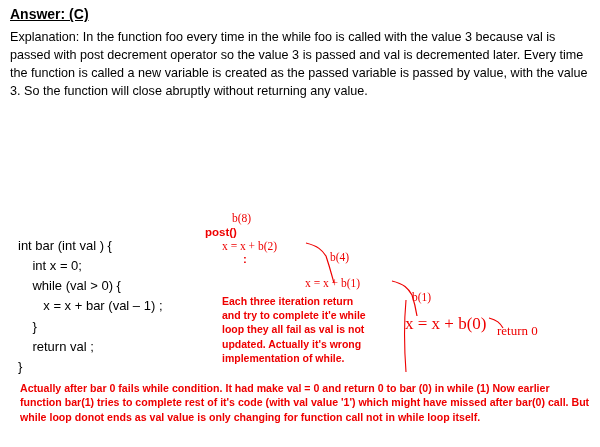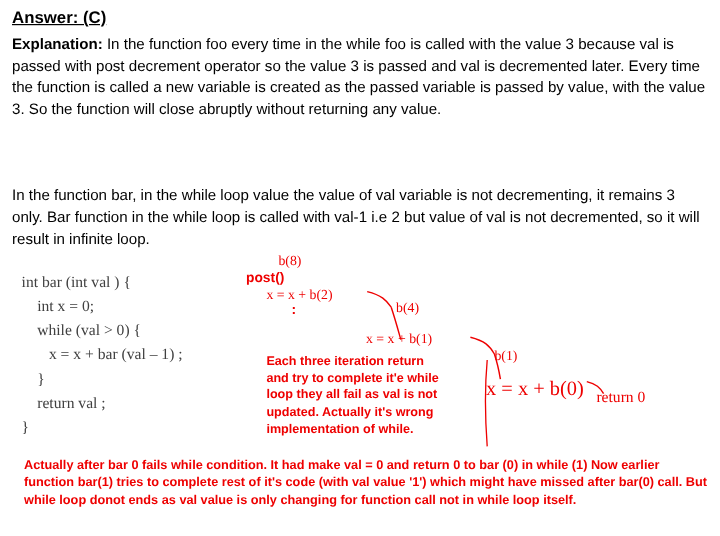--- a/index.html
+++ b/index.html
@@ -33,40 +33,40 @@
   .explanation {
     position: absolute;
     left: 10px;
     top: 29px;
     width: 580px;
     font-size: 12.6px;
     line-height: 1.42;
     text-align: left;
   }
   .explanation .lead {
-    font-weight: bold;
+    font-weight: normal;
   }
   .para2 {
     position: absolute;
     left: 10px;
     top: 155px;
     width: 580px;
     font-size: 12.6px;
     line-height: 1.42;
   }
   
   .code {
     position: absolute;
     left: 18px;
-    top: 225px;
-    font-family: Liberation Serif, serif;
+    top: 236px;
+    font-family: Liberation Sans, sans-serif;
     font-size: 13px;
     line-height: 1.55;
     white-space: pre;
-    color: #404040;
+    color: #000000;
   }
   
   .ann {
     position: absolute;
     color: #ee0000;
     font-family: "Liberation Sans", sans-serif;
     white-space: pre;
   }
   .ann-b3 {
     left: 232px; top: 212px;
@@ -138,21 +138,20 @@
 </style>
 </head>
 <body>
 
 <div class="page">
 
   <div class="answer-line">Answer: (C)</div>
 
   <div class="explanation"><span class="lead">Explanation:</span><span> In the function foo every time in the while foo is called with the value 3 because val is passed with post decrement operator so the value 3 is passed and val is decremented later. Every time the function is called a new variable is created as the passed variable is passed by value, with the value 3. So the function will close abruptly without returning any value.</span></div>
 
-  <div class="para2">In the function bar, in the while loop value the value of val variable is not decrementing, it remains 3 only. Bar function in the while loop is called with val-1 i.e 2 but value of val is not decremented, so it will result in infinite loop.</div>
 
   <div class="code">int bar (int val ) {
     int x = 0;
     while (val &gt; 0) {
        x = x + bar (val – 1) ;
     }
     return val ;
 }</div>
 
   <svg class="overlay" viewBox="0 0 600 447">

